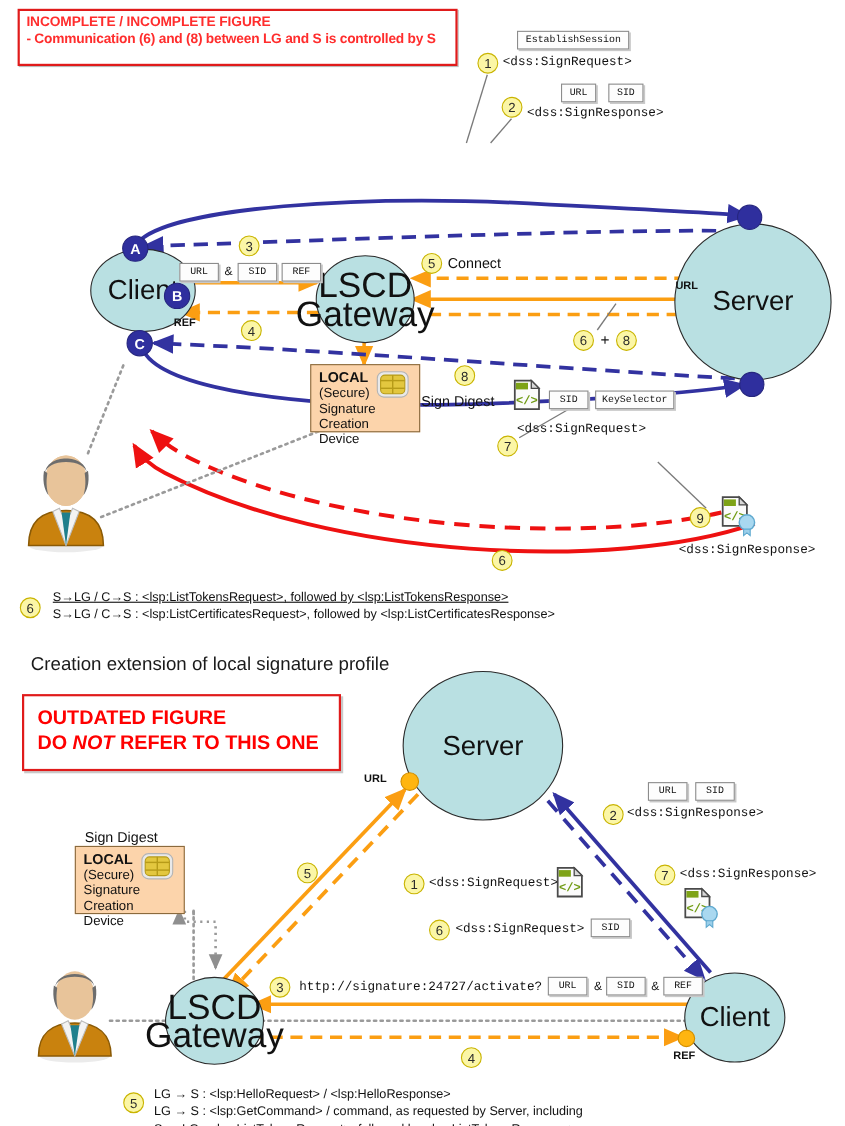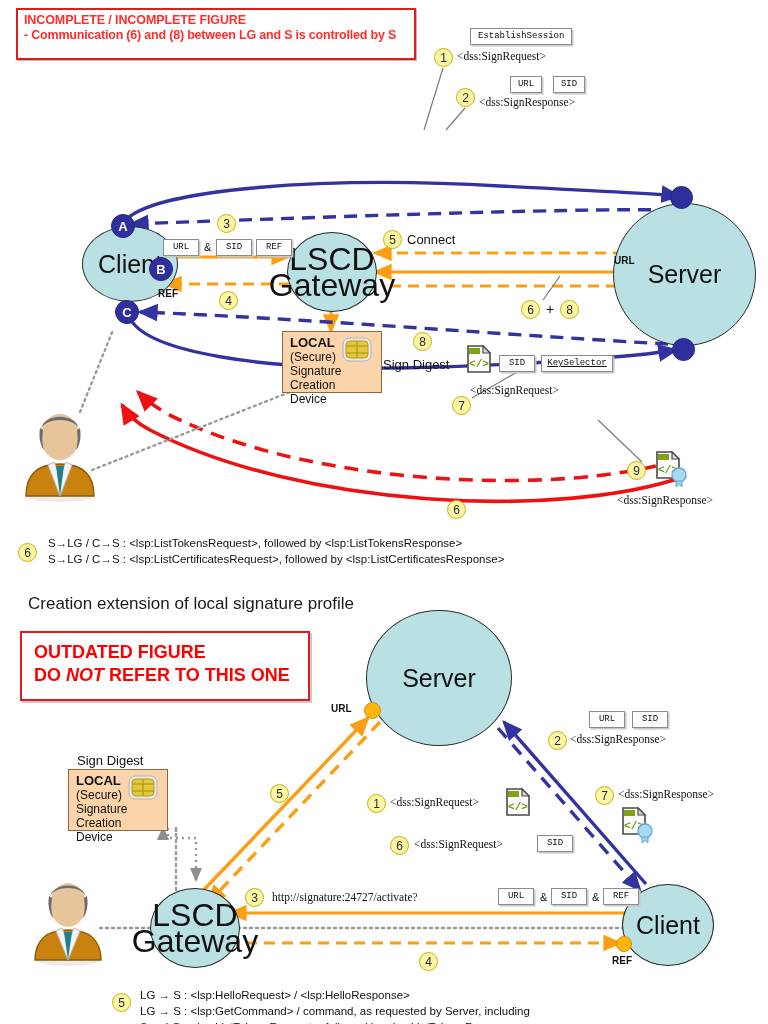--- a/index.html
+++ b/index.html
@@ -46,21 +46,21 @@
   .chip.wide{padding:2px 7px 3px 7px;}
   .amp{font-size:11px;color:#111;}
 
   
   .bubble{width:19px;height:19px;border-radius:50%;background:#fbf6a6;
           border:1.2px solid #c9b400;color:#2b2b2b;font-size:12px;
           display:flex;align-items:center;justify-content:center;
           box-sizing:border-box;font-family:"Liberation Sans",sans-serif;}
 
   
-  .mono{font-family:Liberation Serif, serif;font-size:11.5px;color:#111;
+  .mono{font-family:Liberation Mono, monospace;font-size:11.5px;color:#111;
         white-space:nowrap;}
   .lbl{font-size:12px;color:#111;white-space:nowrap;}
   .lbl.b{font-weight:bold;font-size:10px;}
 
   
   .device{background:#fcd4ab;border:1.3px solid #8a6a3d;box-sizing:border-box;
           padding:4px 6px 5px 7px;}
   .device .l1{font-weight:bold;font-size:13px;color:#111;line-height:14px;}
   .device .ln{font-size:12px;color:#111;line-height:14px;}
 
@@ -207,21 +207,21 @@
 
 <div class="abs lbl" style="left:383px;top:357px;font-size:13px;">Sign Digest</div>
 
 <svg width="26" height="30" class="abs" style="left:466px;top:344px;">
   <path d="M2,2 L17,2 L24,9 L24,28 L2,28 Z" fill="#fbfbfb" stroke="#4a4a4a" stroke-width="1.6"></path>
   <path d="M17,2 L17,9 L24,9 Z" fill="#d8d8d8" stroke="#4a4a4a" stroke-width="1.2"></path>
   <rect x="3" y="4" width="11" height="6" fill="#7ea317"></rect>
   <text x="13" y="23" font-family="Liberation Mono, monospace" font-size="11" fill="#6f9a12" text-anchor="middle" font-weight="bold">&lt;/&gt;</text>
 </svg>
 <div class="abs chip" style="left:499px;top:355px;width:36px;">SID</div>
-<div class="abs chip" style="left:541px;top:355px;width:72px;text-decoration:underline;">KeySelector</div>
+<div class="abs chip" style="left:541px;top:355px;width:72px;">KeySelector</div>
 <div class="abs mono" style="left:470px;top:384px;">&lt;dss:SignRequest&gt;</div>
 
 <svg width="34" height="38" class="abs" style="left:655px;top:450px;">
   <path d="M2,2 L17,2 L24,9 L24,28 L2,28 Z" fill="#fbfbfb" stroke="#4a4a4a" stroke-width="1.6"></path>
   <path d="M17,2 L17,9 L24,9 Z" fill="#d8d8d8" stroke="#4a4a4a" stroke-width="1.2"></path>
   <rect x="3" y="4" width="11" height="6" fill="#7ea317"></rect>
   <text x="13" y="23" font-family="Liberation Mono, monospace" font-size="11" fill="#6f9a12" text-anchor="middle" font-weight="bold">&lt;/&gt;</text>
   <circle cx="24" cy="25" r="7" fill="#a9d8f0" stroke="#5fa9cf" stroke-width="1.3"></circle>
   <path d="M21,31 L21,37 L24,34.5 L27,37 L27,31 Z" fill="#9ccfea" stroke="#5fa9cf" stroke-width="1"></path>
 </svg>
@@ -233,21 +233,21 @@
   <path d="M30,61 L42,92 L54,61 L48,58 L42,72 L36,58 Z" fill="#f3f3f3" stroke="#bbb" stroke-width="1"></path>
   <path d="M38,62 L42,92 L46,62 Z" fill="#1f7f8c"></path>
   <ellipse cx="42" cy="33" rx="19" ry="23" fill="#e8c49a" stroke="#b7study" stroke-width="0"></ellipse>
   <ellipse cx="42" cy="33" rx="19" ry="23" fill="#e8c49a"></ellipse>
   <path d="M23,27 C23,8 61,8 61,27 C61,20 52,16 42,16 C32,16 23,20 23,27 Z" fill="#6d6d6d"></path>
   <path d="M22,24 C20,36 24,44 26,46 C23,36 25,28 25,26 Z" fill="#6d6d6d"></path>
   <path d="M62,24 C64,36 60,44 58,46 C61,36 59,28 59,26 Z" fill="#6d6d6d"></path>
 </svg>
 
 <div class="abs bubble" style="left:18px;top:543px;">6</div>
-<div class="abs cap" style="left:48px;top:536px;">S→LG / C→S : &lt;lsp:ListTokensRequest&gt;, followed by &lt;lsp:ListTokensResponse&gt;</div>
+<div class="abs cap" style="left:48px;top:536px;text-decoration:underline;">S→LG / C→S : &lt;lsp:ListTokensRequest&gt;, followed by &lt;lsp:ListTokensResponse&gt;</div>
 <div class="abs cap" style="left:48px;top:552px;">S→LG / C→S : &lt;lsp:ListCertificatesRequest&gt;, followed by &lt;lsp:ListCertificatesResponse&gt;</div>
 
 <div class="abs section-title" style="left:28px;top:594px;">Creation extension of local signature profile</div>
 
 <div class="abs outdated" style="left:20px;top:631px;width:290px;height:70px;">
   <div>OUTDATED FIGURE</div>
   <div>
     <span>DO </span><em>NOT</em><span> REFER TO THIS ONE</span>
   </div>
 </div>

